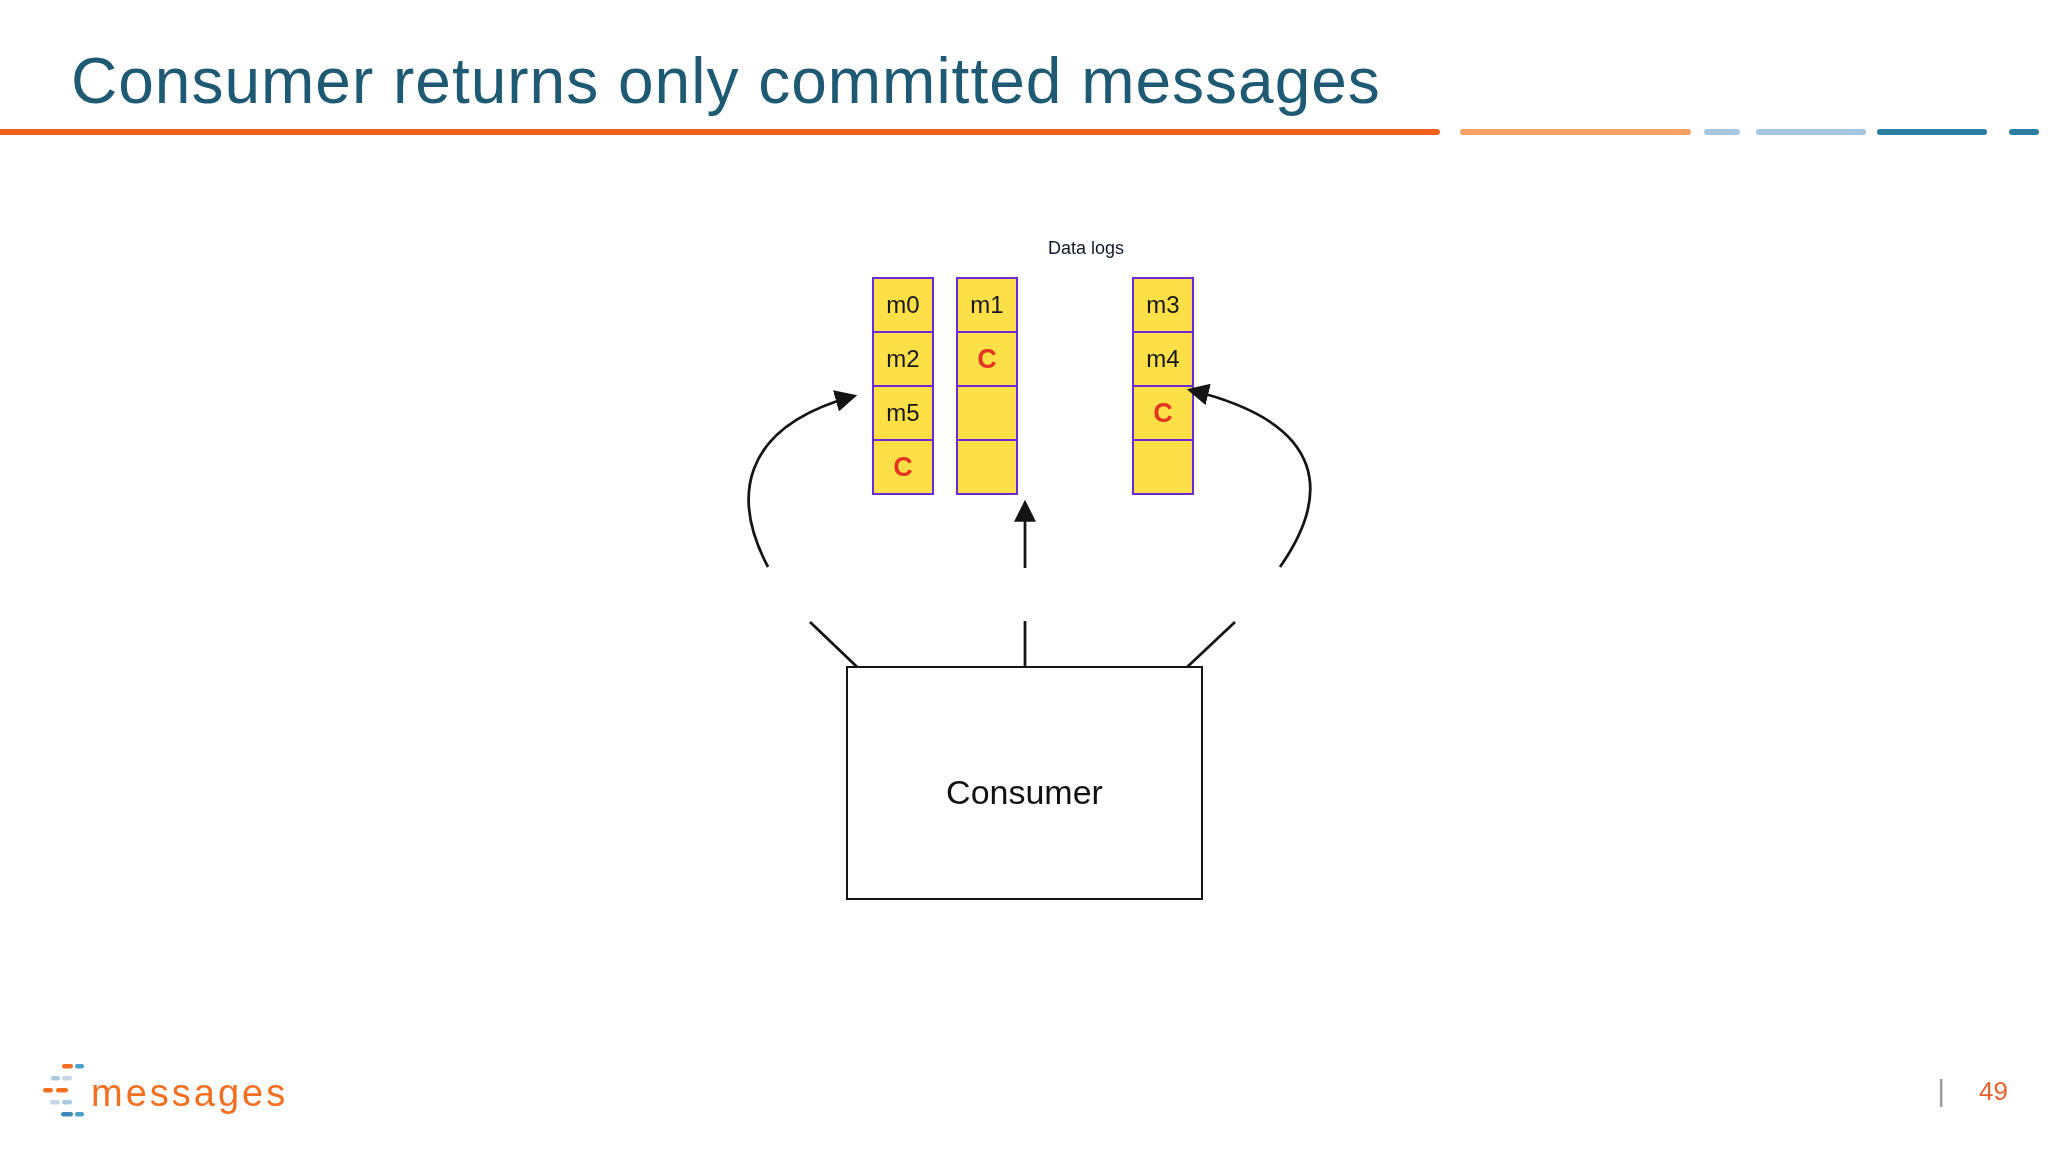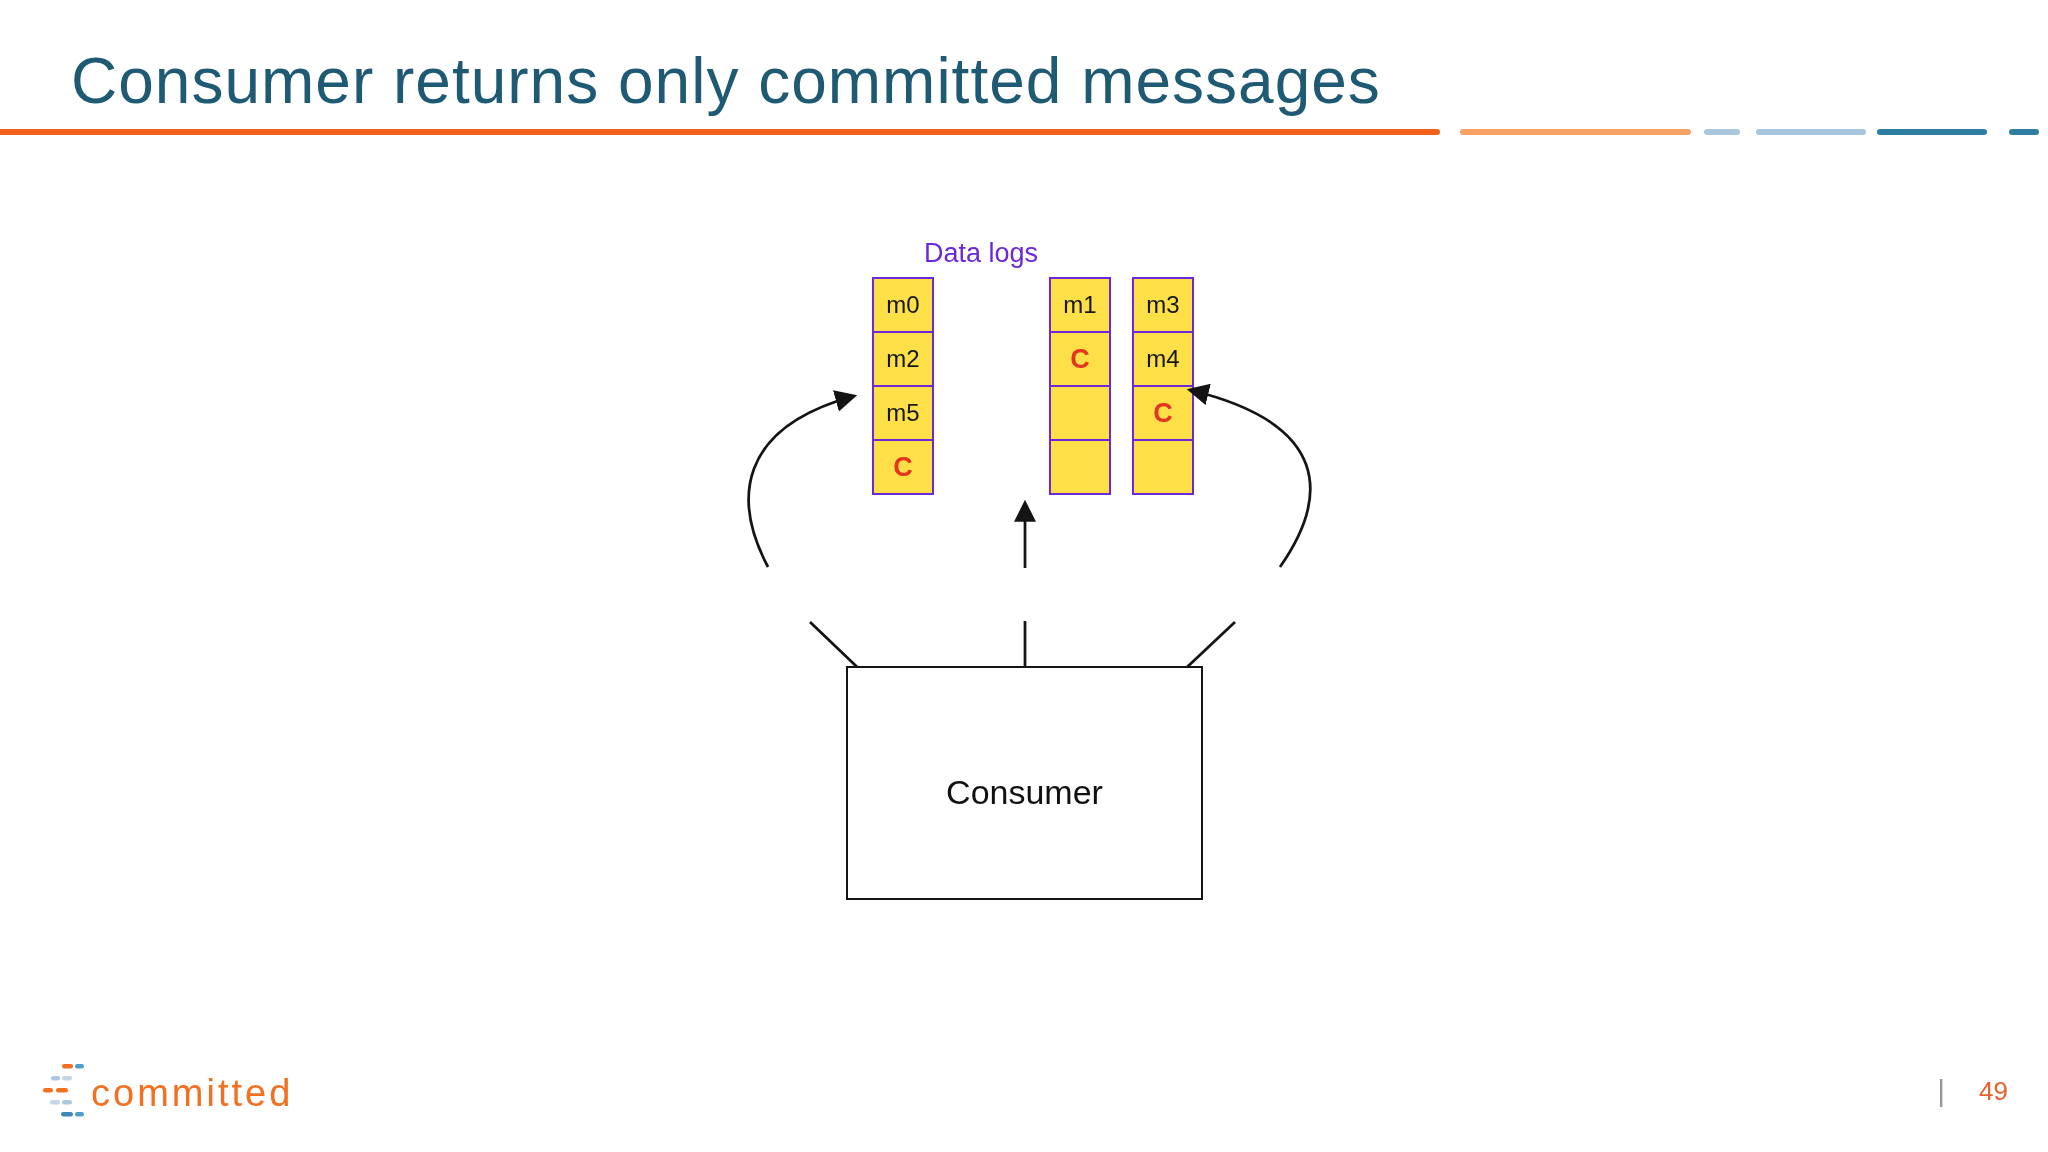--- a/index.html
+++ b/index.html
@@ -28,25 +28,25 @@
   .rule-seg.s1 { left:0px;    width:1440px; border-radius:0 3px 3px 0; }
   .rule-seg.s2 { left:1460px; width:231px; }
   .rule-seg.s3 { left:1704px; width:36px;  }
   .rule-seg.s4 { left:1756px; width:110px; }
   .rule-seg.s5 { left:1877px; width:110px; }
   .rule-seg.s6 { left:2009px; width:30px;  }
 
   
   .data-logs-label {
     position:absolute; left:924px; top:238px; width:200px;
-    text-align:left; font-size:27px; color:#6d28d9;
+    text-align:right; font-size:18px; color:#0f172a;
   }
   .log-col { position:absolute; top:277px; width:62px; }
   .log-col.c1 { left:872px; }
-  .log-col.c2 { left:1049px; }
+  .log-col.c2 { left:956px; }
   .log-col.c3 { left:1132px;text-align:right; }
   .cell {
     box-sizing:border-box;
     width:62px; height:56px;
     border:2px solid #6d28d9;
     margin-top:-2px;
     background:#fde047;
     display:flex; align-items:center; justify-content:center;
     font-size:24px; color:#161616;
   }
@@ -150,21 +150,21 @@
       <rect x="34" y="2" width="9" height="4.5" rx="2.2" fill="#4C9FC8"></rect>
       <rect x="10" y="14" width="9" height="4.5" rx="2.2" fill="#A9C9E2"></rect>
       <rect x="21" y="14" width="10" height="4.5" rx="2.2" fill="#C4D6E8"></rect>
       <rect x="2" y="26" width="10" height="4.5" rx="2.2" fill="#F2701F"></rect>
       <rect x="15" y="26" width="12" height="4.5" rx="2.2" fill="#F2701F"></rect>
       <rect x="9" y="38" width="10" height="4.5" rx="2.2" fill="#C4D6E8"></rect>
       <rect x="21" y="38" width="10" height="4.5" rx="2.2" fill="#A9C9E2"></rect>
       <rect x="20" y="50" width="12" height="4.5" rx="2.2" fill="#3E87B8"></rect>
       <rect x="34" y="50" width="9" height="4.5" rx="2.2" fill="#4C9FC8"></rect>
     </svg>
-    <span class="logo-text">committed</span>
+    <span class="logo-text">messages</span>
   </div>
 
   <div class="page-num-group">
     <span class="page-sep">|</span>
     <span class="page-number">49</span>
   </div>
 
 </div>
 
 </body></html>

